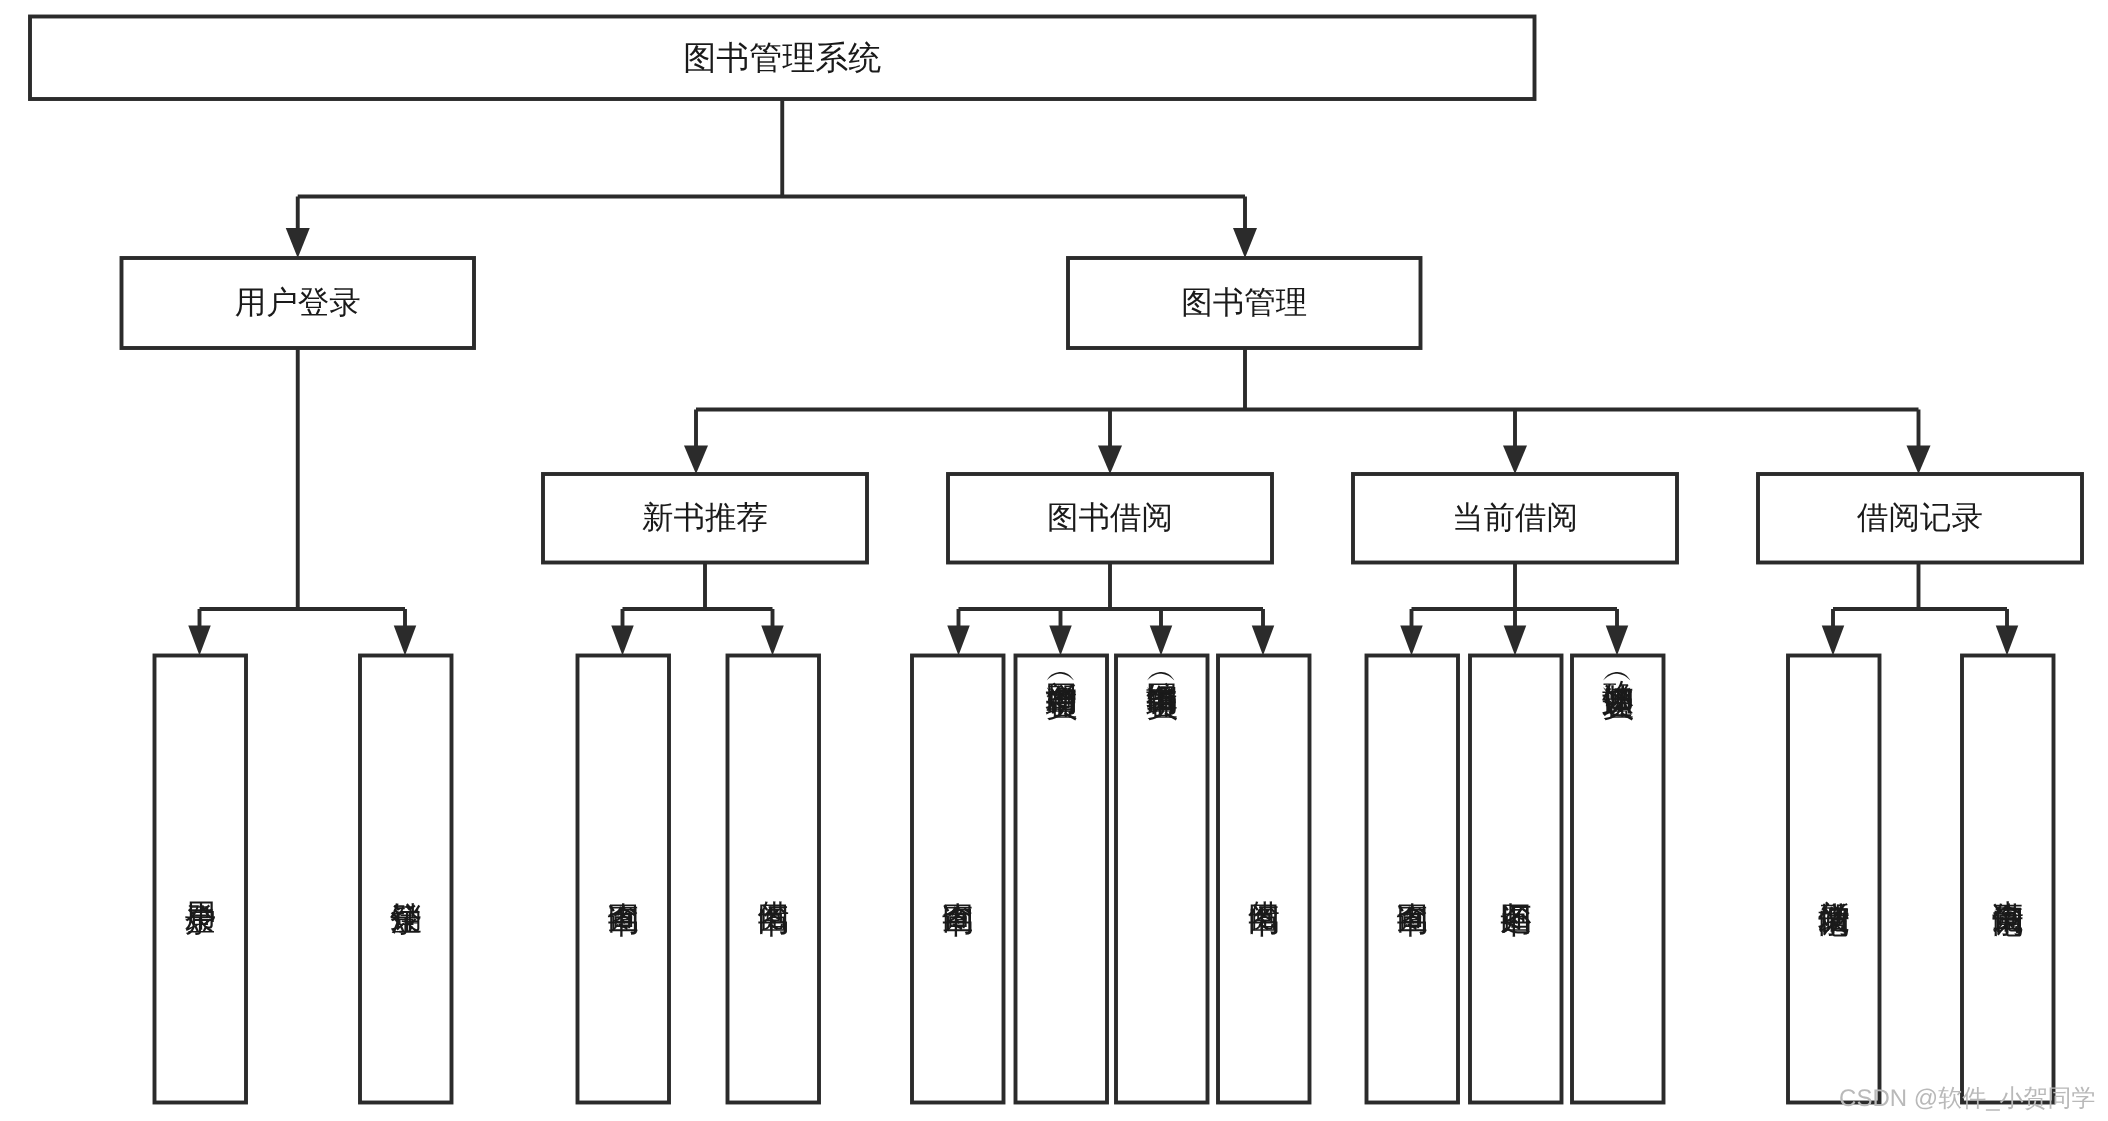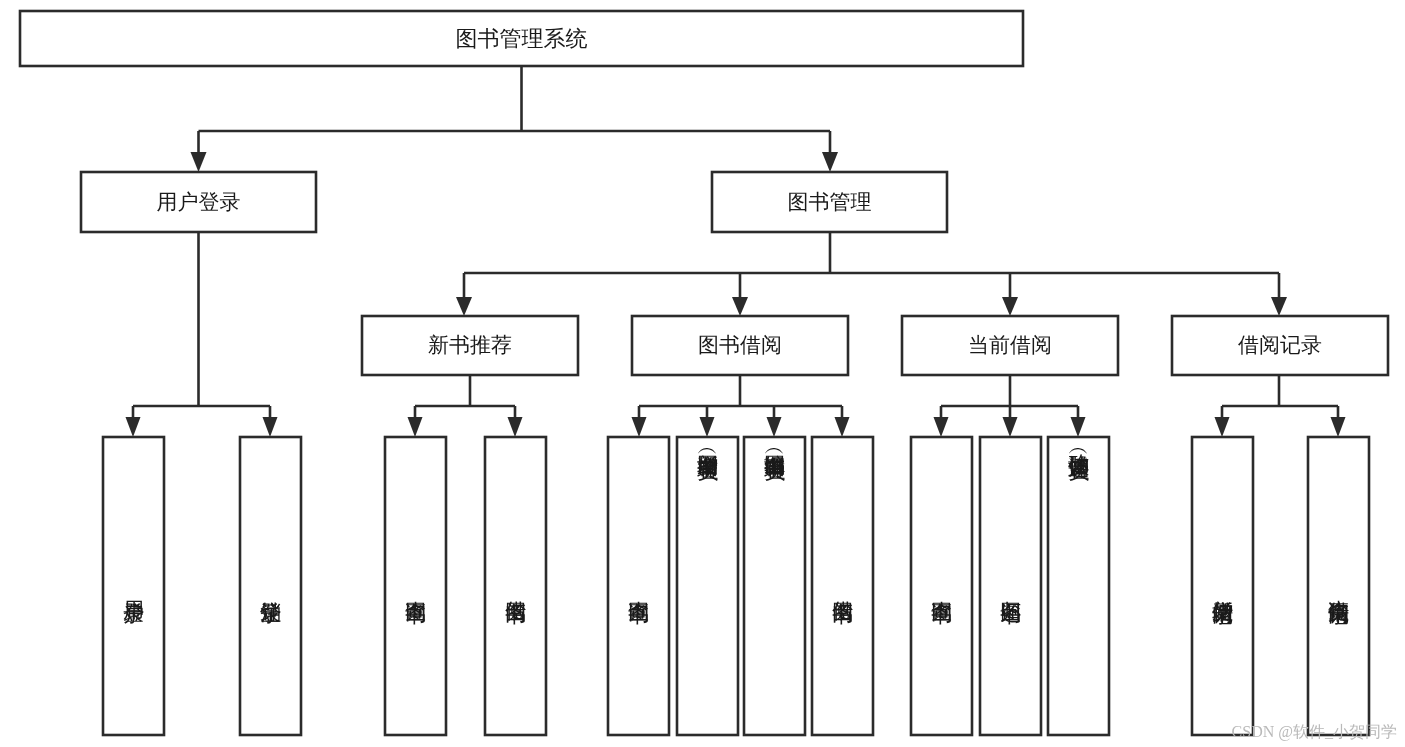--- a/index.html
+++ b/index.html
@@ -67,21 +67,21 @@
     line-height: 1.06;
     color: #1a1a1a;
     letter-spacing: 1px;
     white-space: nowrap;
     text-align: center;
   }
   .watermark {
     position: absolute;
     right: 8px;
     bottom: 4px;
-    font-family: Liberation Serif, serif;
+    font-family: Liberation Sans, sans-serif;
     font-size: 16px;
     color: #b9b9b9;
     white-space: nowrap;
     pointer-events: none;
   }
 </style>
 </head>
 <body>
 
 <div id="diagram-root">

